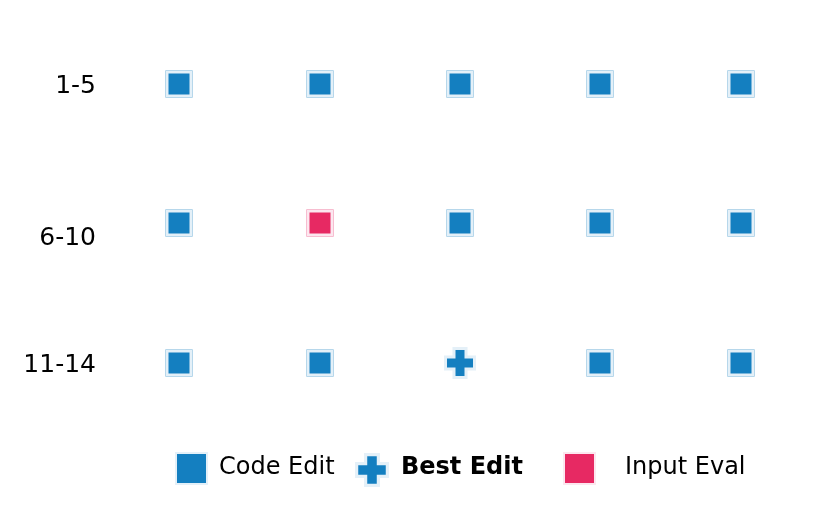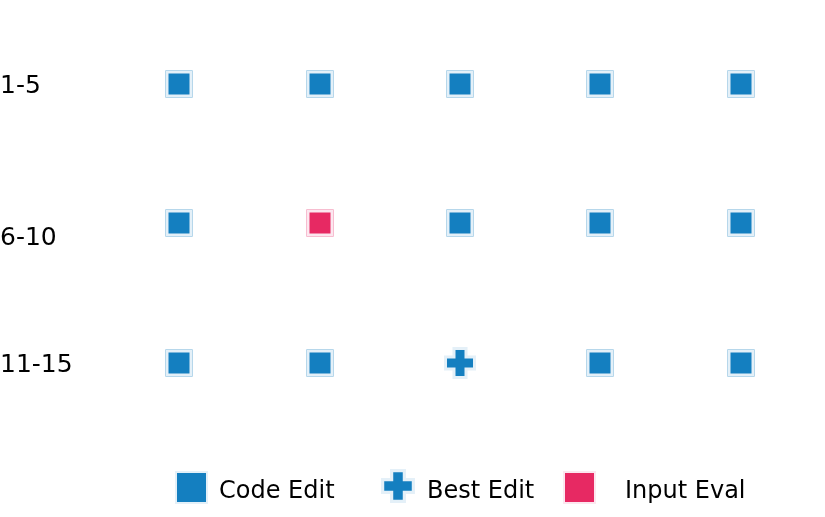--- a/index.html
+++ b/index.html
@@ -12,20 +12,21 @@
     position: relative;
     width: 825px;
     height: 517px;
     background: #ffffff;
     overflow: hidden;
   }
   .row-label {
     position: absolute;
     left: 0;
     width: 96px;
+    text-align: right;
     font-size: 25px;
     color: #000000;
     line-height: 1;
     transform: translateY(-50%);
     white-space: nowrap;
   }
   .marker-square {
     position: absolute;
     width: 27px;
     height: 27px;
@@ -45,21 +46,21 @@
     left: 0;
     top: 452px;
     width: 825px;
     height: 52px;
   }
   .legend-item {
     position: absolute;
     top: 0;
     height: 52px;
     display: flex;
-    align-items: flex-end;
+    align-items: flex-start;
   }
   .legend-swatch {
     width: 29px;
     height: 29px;
     box-sizing: content-box;
     flex: 0 0 auto;
   }
   .legend-swatch.blue { background: #147fc0; border: 2px solid #e4f0f8; }
   .legend-swatch.pink { background: #e72963; border: 2px solid #fce7ef; }
   .legend-plus { width: 36px; height: 36px; flex: 0 0 auto; }
@@ -80,36 +81,36 @@
       <div class="marker-square blue" style="left: 320px; top: 84px;"></div>
       <div class="marker-square blue" style="left: 460px; top: 84px;"></div>
       <div class="marker-square blue" style="left: 600px; top: 84px;"></div>
       <div class="marker-square blue" style="left: 741px; top: 84px;"></div>
       <div class="row-label" style="top: 223px; margin-top: 13px;">6-10</div>
       <div class="marker-square blue" style="left: 179px; top: 223px;"></div>
       <div class="marker-square pink" style="left: 320px; top: 223px;"></div>
       <div class="marker-square blue" style="left: 460px; top: 223px;"></div>
       <div class="marker-square blue" style="left: 600px; top: 223px;"></div>
       <div class="marker-square blue" style="left: 741px; top: 223px;"></div>
-      <div class="row-label" style="top: 363px;">11-15</div>
+      <div class="row-label" style="top: 363px;">11-14</div>
       <div class="marker-square blue" style="left: 179px; top: 363px;"></div>
       <div class="marker-square blue" style="left: 320px; top: 363px;"></div>
       <div class="marker-plus" style="left: 460px; top: 363px;"><svg viewBox="0 0 34 34" width="34" height="34">
           <path d="M17 1 V33 M1 17 H33" stroke="#e4f0f8" stroke-width="15" fill="none"></path>
           <path d="M17 4 V30 M4 17 H30" stroke="#147fc0" stroke-width="9" fill="none"></path>
         </svg></div>
       <div class="marker-square blue" style="left: 600px; top: 363px;"></div>
       <div class="marker-square blue" style="left: 741px; top: 363px;"></div>
     </div>
   <div class="legend" id="legend">
       <div class="legend-item" style="left: 175px;">
         <div class="legend-swatch blue"></div>
         <span class="legend-label">Code Edit</span>
       </div>
-      <div class="legend-item" style="left: 380px;">
+      <div class="legend-item" style="left: 354px; font-weight: bold;">
         <div class="legend-plus"><svg viewBox="0 0 34 34" width="36" height="36">
             <path d="M17 1 V33 M1 17 H33" stroke="#e4f0f8" stroke-width="15" fill="none"></path>
             <path d="M17 4 V30 M4 17 H30" stroke="#147fc0" stroke-width="9" fill="none"></path>
           </svg></div>
         <span class="legend-label">Best Edit</span>
       </div>
       <div class="legend-item" style="left: 563px; gap: 18px;">
         <div class="legend-swatch pink"></div>
         <span class="legend-label">Input Eval</span>
       </div>

